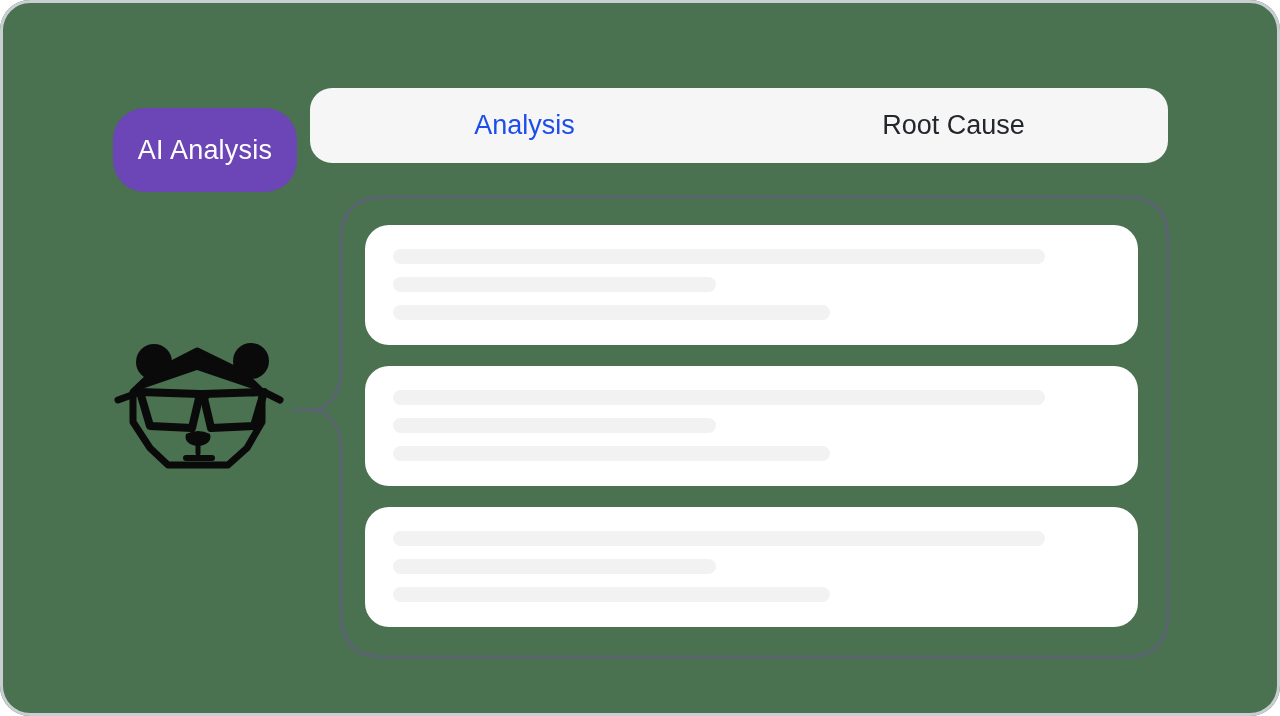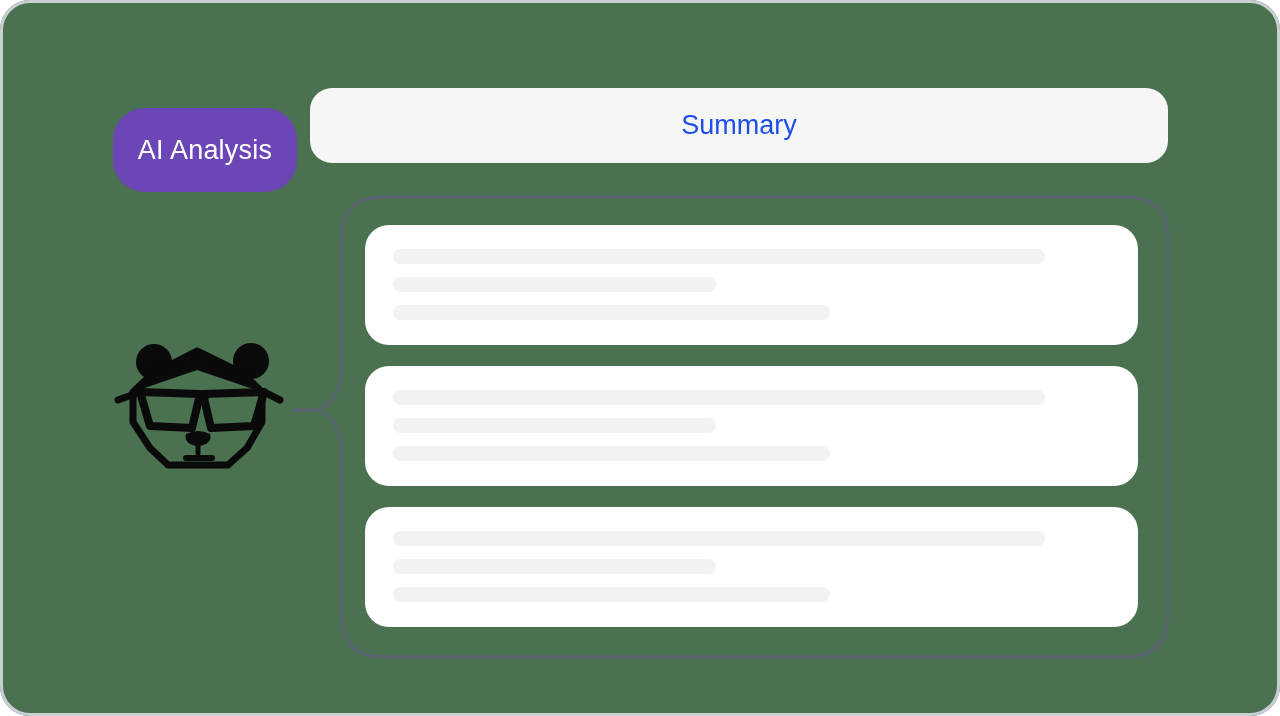--- a/index.html
+++ b/index.html
@@ -30,21 +30,22 @@
 </style>
 </head>
 <body>
 
 <div class="stage">
   <div class="panel"></div>
 
   <button class="badge">AI Analysis</button>
 
   <div class="tabbar">
-    <div class="tab active">Summary</div>
+    <div class="tab active">Analysis</div>
+    <div class="tab">Root Cause</div>
   </div>
 
   <svg class="bubble-svg" viewBox="0 0 1280 716" fill="none" xmlns="http://www.w3.org/2000/svg">
     <path d="M 293 410 H 311 C 329 410 341 393 341 372 V 240 Q 341 197 384 197 H 1125
              Q 1168 197 1168 240 V 614 Q 1168 657 1125 657 H 384 Q 341 657 341 614 V 448
              C 341 427 329 410 311 410" stroke="var(--bubble-border)" stroke-width="3" stroke-linecap="round" stroke-linejoin="round"></path>
   </svg>
 
   <div class="cards">
       <div class="card">

